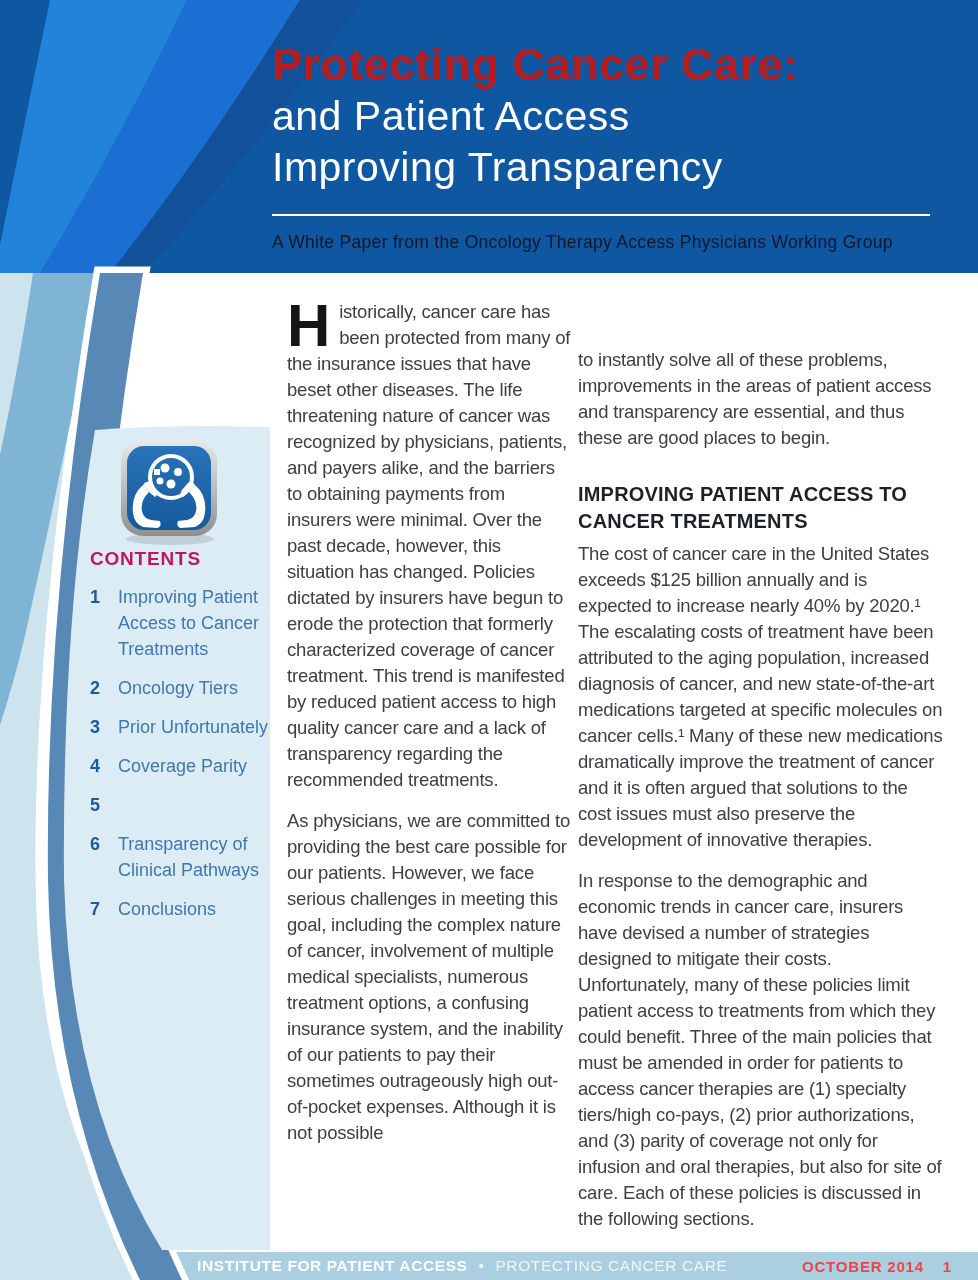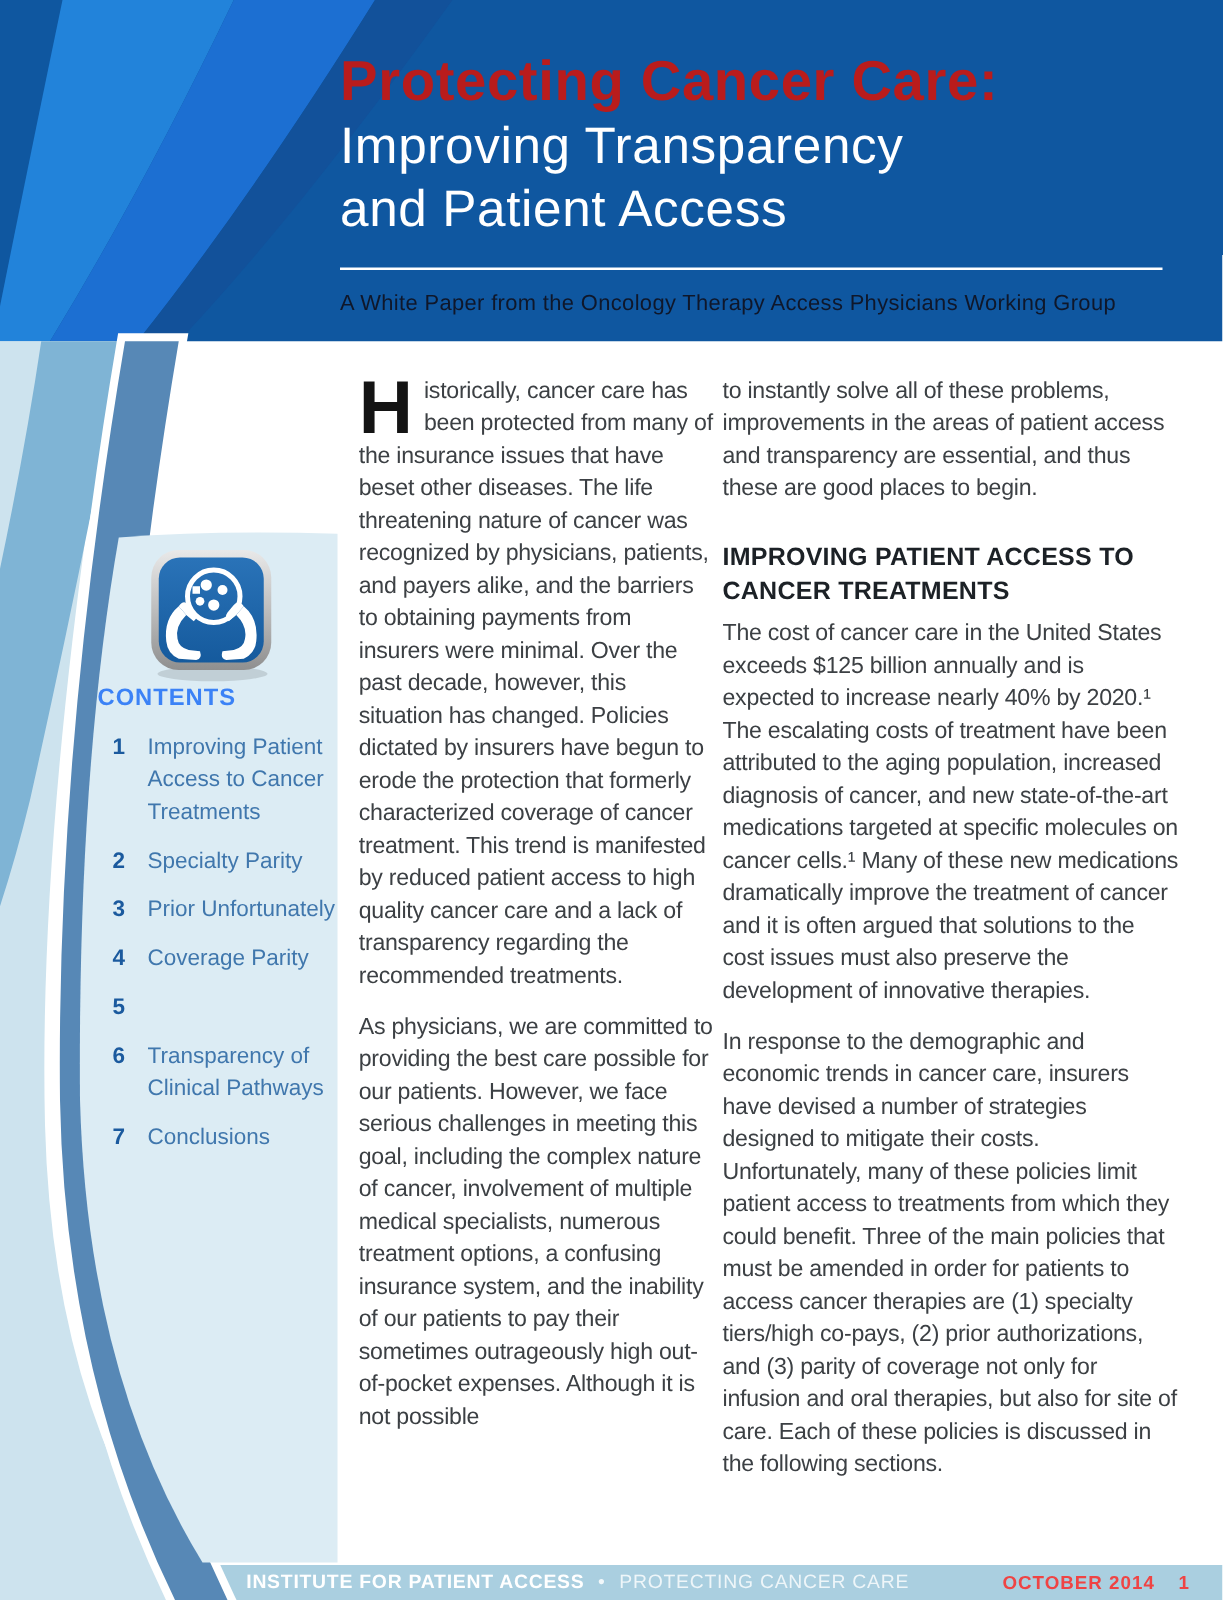--- a/index.html
+++ b/index.html
@@ -18,32 +18,32 @@
   .header-sub{
     font-size:41px;font-weight:300;color:#ffffff;margin:2px 0 0 0;
     line-height:49px;letter-spacing:0.5px;
   }
   .header-rule{width:658px;height:2px;background:#ffffff;margin:22px 0 16px 0;}
   .header-tagline{font-size:17.5px;color:#0f172a;letter-spacing:0.3px;}
 
   
   .sidebar-icon{position:absolute;left:113px;top:435px;width:112px;height:112px;z-index:2;}
   .contents-title{
-    position:absolute;left:78px;top:548px;z-index:2;
-    font-size:19px;font-weight:bold;color:#3b82f6;letter-spacing:0.8px;
+    position:absolute;left:90px;top:548px;z-index:2;
+    font-size:19px;font-weight:bold;color:#be185d;letter-spacing:0.8px;
   }
   .toc{position:absolute;left:90px;top:584px;z-index:2;}
   .toc-item{display:flex;margin-bottom:13px;font-size:18px;line-height:26px;}
   .toc-num{width:28px;flex:0 0 28px;font-weight:bold;color:#1b5a9e;}
   .toc-label{width:158px;color:#4077ad;}
 
   
   .col{position:absolute;top:299px;z-index:2;}
   .col1{left:287px;width:284px;}
-  .col2{left:578px;width:366px;}
+  .col2{left:578px;width:366px;margin-top:48px;}
   .col p{
     margin:0 0 15px 0;font-size:18.5px;line-height:26px;color:#3c4044;
     letter-spacing:-0.2px;
   }
   .dropcap{
     float:left;font-size:60px;line-height:47px;font-weight:bold;color:#141414;
     margin:3px 9px 0 0;
   }
   .section-heading{
     font-size:20px;line-height:27px;font-weight:bold;color:#1c2126;
@@ -80,22 +80,22 @@
   <rect x="170" y="1252" width="808" height="28" fill="#aacfe0"></rect>
 
   <path d="M100,273 L143,273 Q88,600 90,880 Q95,1100 182,1280 L140,1280 Q52,1100 48,880 Q45,600 100,273 Z" fill="none" stroke="#ffffff" stroke-width="13"></path>
   <path d="M100,273 L143,273 Q88,600 90,880 Q95,1100 182,1280 L140,1280 Q52,1100 48,880 Q45,600 100,273 Z" fill="#5788b6"></path>
 
   <path d="M95,430 Q175,424 270,427 L270,1250 L162,1250 Q70,1100 64,880 Q62,620 95,430 Z" fill="#dcecf4"></path>
 </svg>
 
 <div class="header-text">
   <h1 class="header-title">Protecting Cancer Care:</h1>
+  <div class="header-sub">and Patient Access</div>
   <div class="header-sub">Improving Transparency</div>
-  <div class="header-sub">and Patient Access</div>
   <div class="header-rule"></div>
   <div class="header-tagline">A White Paper from the Oncology Therapy Access Physicians Working Group</div>
 </div>
 
 <svg class="sidebar-icon" viewBox="0 0 112 112" aria-hidden="true">
   <defs>
     <linearGradient id="silver" x1="0" y1="0" x2="0" y2="1">
       <stop offset="0" stop-color="#e9e9e9"></stop>
       <stop offset="0.5" stop-color="#bdbdbd"></stop>
       <stop offset="1" stop-color="#8f8f8f"></stop>
@@ -123,21 +123,21 @@
 </svg>
 
 <div class="contents-title">CONTENTS</div>
 <nav class="toc">
   <div class="toc-item">
     <span class="toc-num">1</span>
     <span class="toc-label">Improving Patient Access to Cancer Treatments</span>
   </div>
   <div class="toc-item">
     <span class="toc-num">2</span>
-    <span class="toc-label">Specialty Parity</span>
+    <span class="toc-label">Oncology Tiers</span>
   </div>
   <div class="toc-item">
     <span class="toc-num">3</span>
     <span class="toc-label">Prior Unfortunately</span>
   </div>
   <div class="toc-item">
     <span class="toc-num">4</span>
     <span class="toc-label">Coverage Parity</span>
   </div>
   <div class="toc-item">

